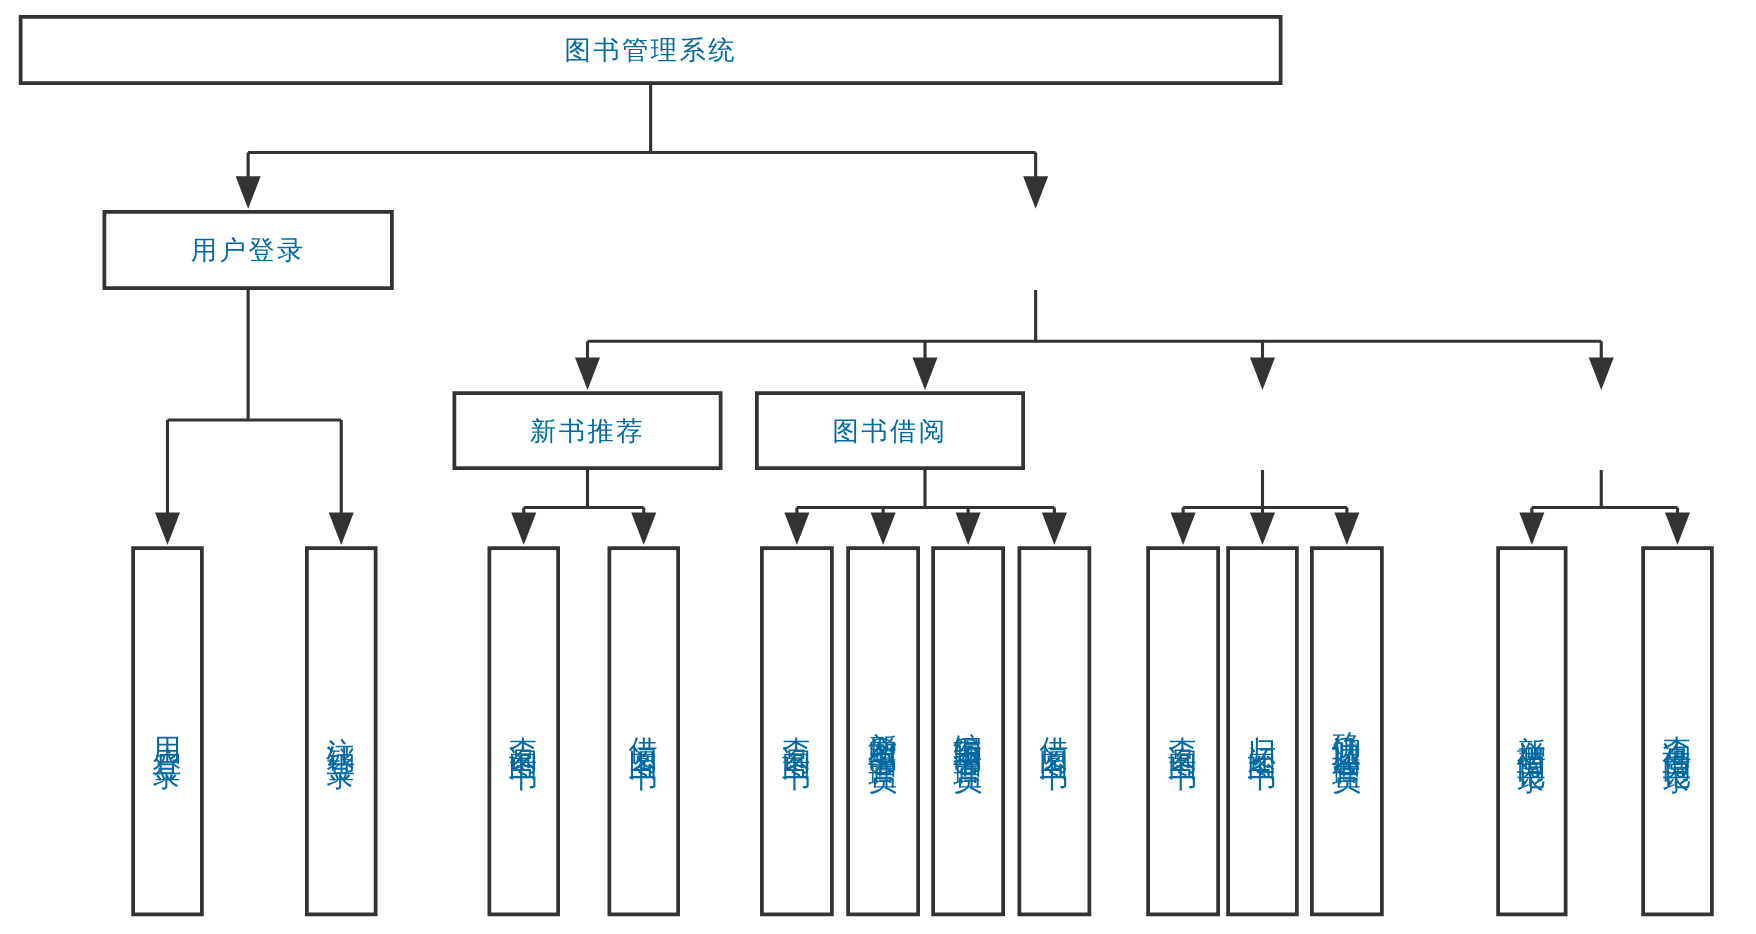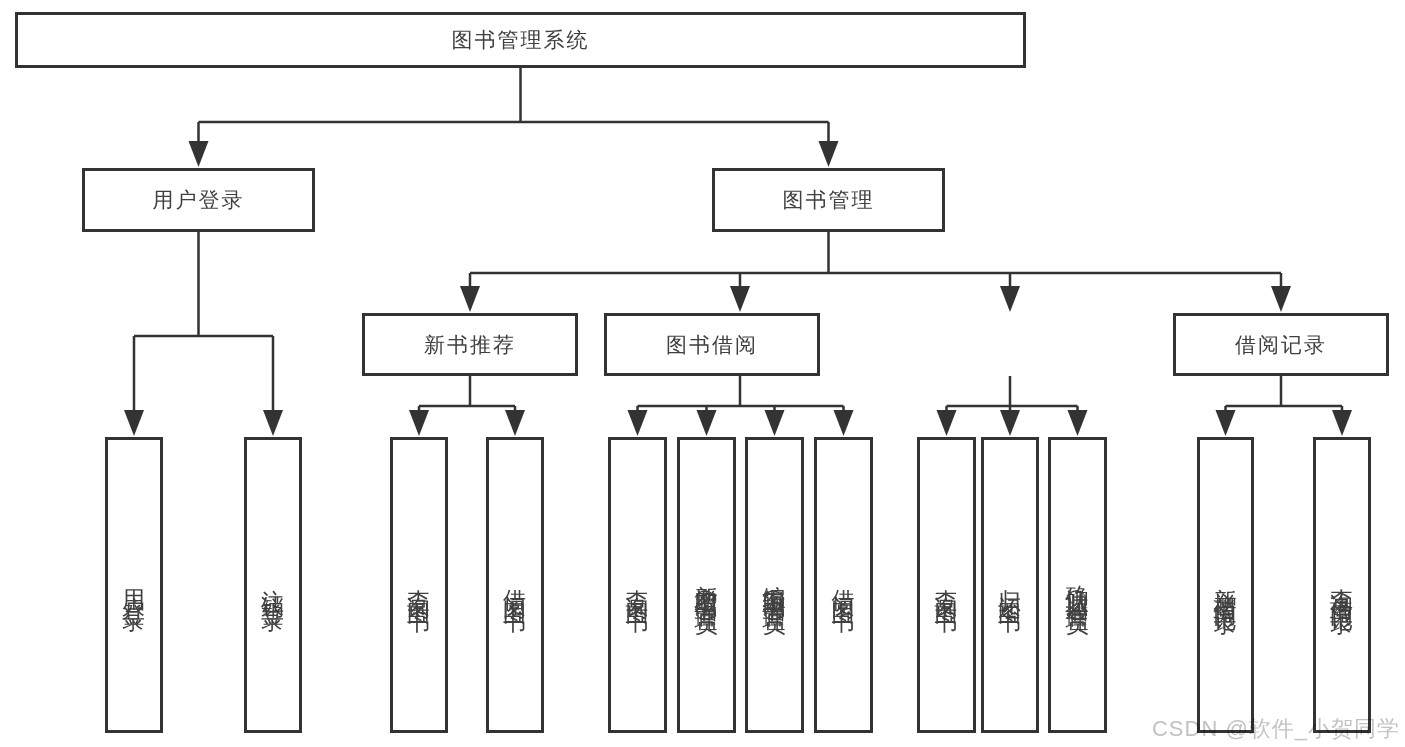--- a/index.html
+++ b/index.html
@@ -15,21 +15,21 @@
     position: absolute;
     left: 0; top: 0;
     width: 1405px; height: 747px;
     z-index: 1;
   }
   .node {
     position: absolute;
     box-sizing: border-box;
     border: 3px solid #333333;
     background: #ffffff;
-    color: #404040;
+    color: #0369a1;
     display: flex;
     align-items: center;
     justify-content: center;
     font-size: 21px;
     letter-spacing: 2px;
     z-index: 2;
     text-align: center;
   }
   .root  { left: 15px;  top: 12px;  width: 1011px; height: 56px; }
   .l2a   { left: 82px;  top: 168px; width: 233px;  height: 64px; }
@@ -114,38 +114,35 @@
       <polygon points="1000,410 1020,410 1010,436"></polygon>
       <polygon points="1067.5,410 1087.5,410 1077.5,436"></polygon>
       <polygon points="1215.5,410 1235.5,410 1225.5,436"></polygon>
       <polygon points="1332,410 1352,410 1342,436"></polygon>
     </g>
   </svg>
 
   <div class="node root">图书管理系统</div>
 
   <div class="node l2a">用户登录</div>
-  <div class="node l2b">图书管理</div>
 
   <div class="node l3 s0">新书推荐</div>
   <div class="node l3 s1">图书借阅</div>
-  <div class="node l3 s3">借阅记录</div>
 
   <div class="node leaf a0">用户登录</div>
   <div class="node leaf a1">注销登录</div>
 
   <div class="node leaf b0">查询图书</div>
   <div class="node leaf b1">借阅图书</div>
 
   <div class="node leaf c0">查询图书</div>
   <div class="node leaf c1">新增图书（管理员）</div>
   <div class="node leaf c2">编辑图书（管理员）</div>
   <div class="node leaf c3">借阅图书</div>
 
   <div class="node leaf d0">查询图书</div>
   <div class="node leaf d1">归还图书</div>
   <div class="node leaf d2">确认归还（管理员）</div>
 
   <div class="node leaf e0">新增借阅记录</div>
   <div class="node leaf e1">查询借阅记录</div>
 
-  <div class="watermark">CSDN @软件_小贺同学</div>
 </div>
 
 </body></html>

